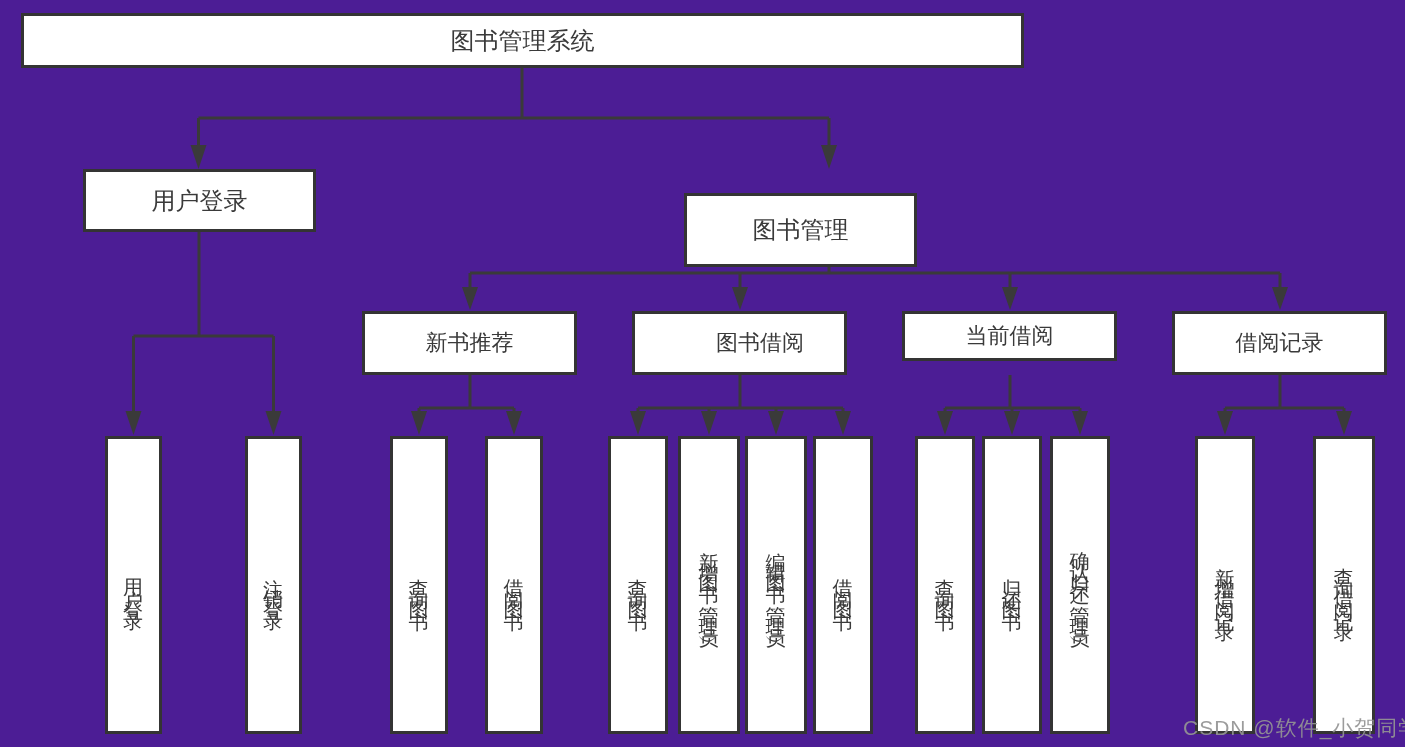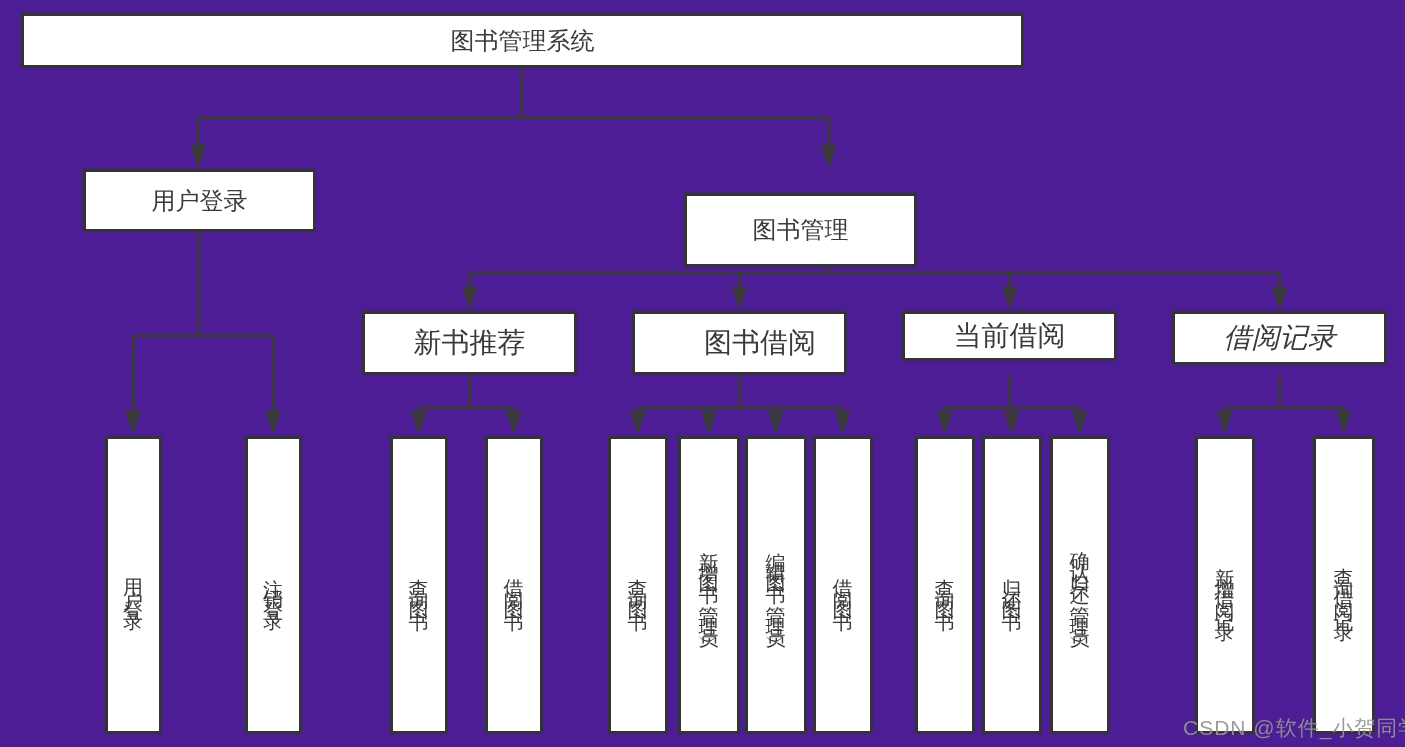--- a/index.html
+++ b/index.html
@@ -25,21 +25,21 @@
     border: 3px solid #343434;
     color: #3a3a3a;
     display: flex;
     align-items: center;
     justify-content: center;
     z-index: 2;
     white-space: nowrap;
   }
   .h1 { font-size: 24px; }
   .h2 { font-size: 24px; }
-  .h3 { font-size: 28px; }
+  .h3 { font-size: 22px; }
   .vbox {
     position: absolute;
     box-sizing: border-box;
     background: #ffffff;
     border: 3px solid #343434;
     color: #3a3a3a;
     display: flex;
     align-items: center;
     justify-content: center;
     z-index: 2;
@@ -112,21 +112,21 @@
   </svg>
 
   <div class="box h1" style="left:21px; top:13px; width:1003px; height:55px;">图书管理系统</div>
 
   <div class="box h2" style="left:83px; top:169px; width:233px; height:63px;">用户登录</div>
   <div class="box h2" style="left:684px; top:169px; width:233px; height:74px;margin-top:24px;">图书管理</div>
 
   <div class="box h3" style="left:362px; top:311px; width:215px; height:64px;">新书推荐</div>
   <div class="box h3" style="left:632px; top:311px; width:215px; height:64px;padding-left:41px;">图书借阅</div>
   <div class="box h3" style="left:902px; top:311px; width:215px; height:50px;">当前借阅</div>
-  <div class="box h3" style="left:1172px; top:311px; width:215px; height:54px;font-style:italic;">借阅记录</div>
+  <div class="box h3" style="left:1172px; top:311px; width:215px; height:64px;">借阅记录</div>
 
   <div class="vbox" style="left:105px; width:57px;">
     <span>用户登录</span>
   </div>
   <div class="vbox" style="left:245px; width:57px;">
     <span>注销登录</span>
   </div>
 
   <div class="vbox" style="left:390px; width:58px;">
     <span>查询图书</span>

